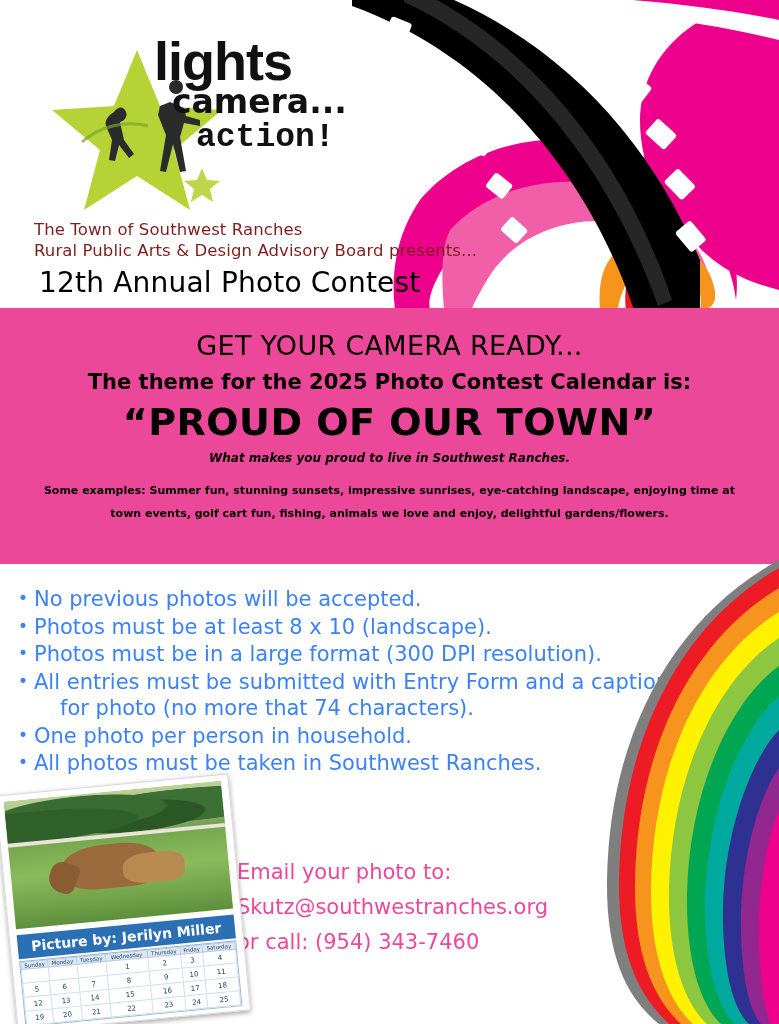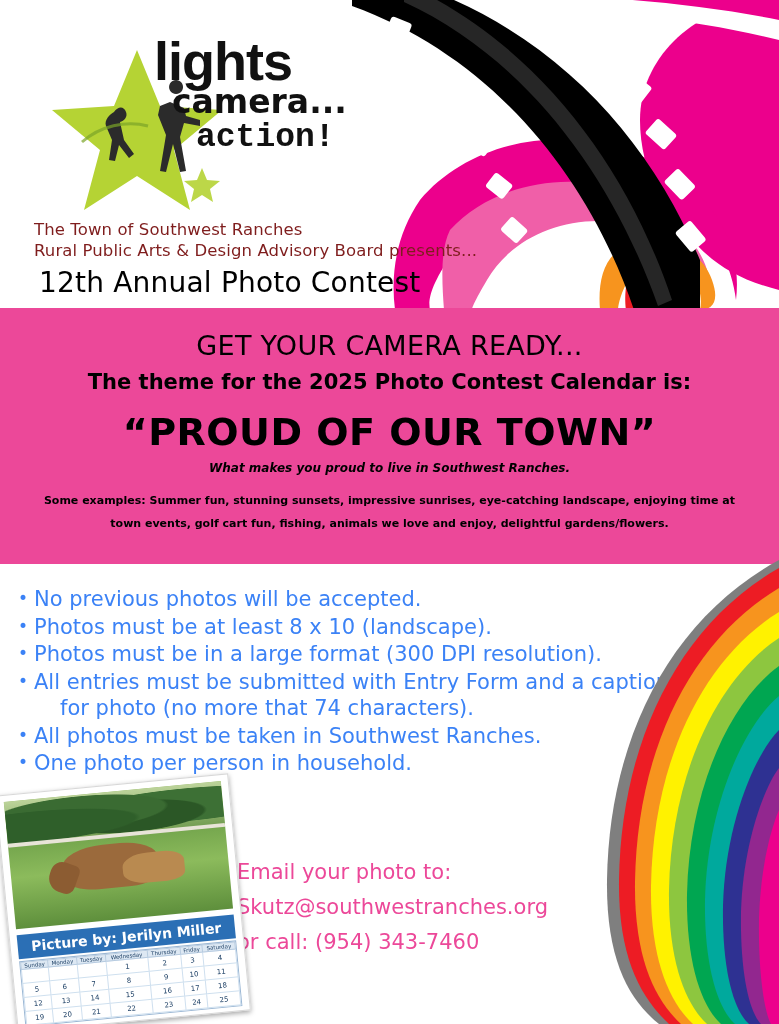--- a/index.html
+++ b/index.html
@@ -116,21 +116,21 @@
   .band-line2 {
     font-family: "DejaVu Sans", sans-serif;
     font-size: 21px;
     font-weight: bold;
     margin-top: 9px;
   }
   .band-theme {
     font-family: "DejaVu Sans", sans-serif;
     font-size: 38px;
     font-weight: bold;
-    margin-top: 16px;
+    margin-top: 6px;
     letter-spacing: 0.5px;
   }
   .band-sub {
     font-family: "DejaVu Sans", sans-serif;
     font-size: 12px;
     font-style: italic;
     font-weight: bold;
     margin-top: 7px;
   }
   .band-examples {
@@ -405,24 +405,24 @@
       <span>Photos must be at least 8 x 10 (landscape).</span>
     </span>
     <span class="rule">
       <span>Photos must be in a large format (300 DPI resolution).</span>
     </span>
     <span class="rule">
       <span>All entries must be submitted with Entry Form and a caption</span>
       <span class="cont">for photo (no more that 74 characters).</span>
     </span>
     <span class="rule">
-      <span>All photos must be taken in Southwest Ranches.</span>
+      <span>One photo per person in household.</span>
     </span>
     <span class="rule">
-      <span>One photo per person in household.</span>
+      <span>All photos must be taken in Southwest Ranches.</span>
     </span>
   </div>
 
   <div class="contact">
     <div>Email your photo to:</div>
     <div>Skutz@southwestranches.org</div>
     <div>or call: (954) 343-7460</div>
   </div>
 
   <div class="calendar-photo">

